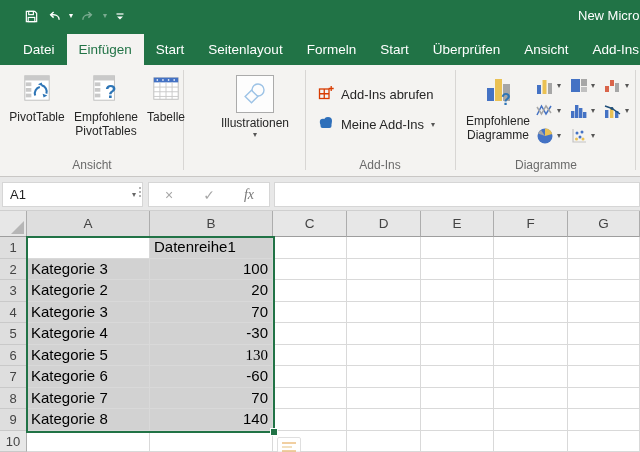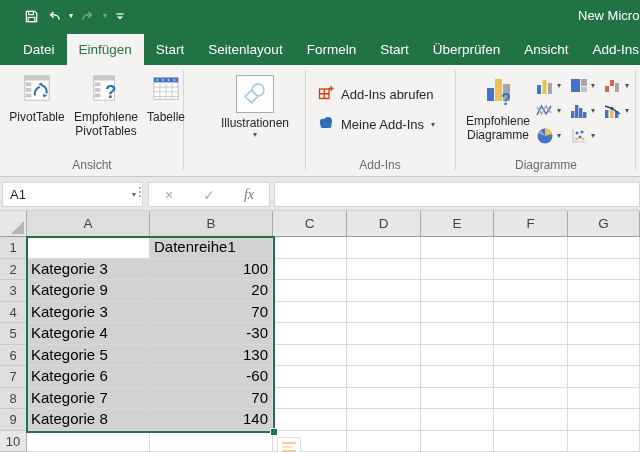--- a/index.html
+++ b/index.html
@@ -314,21 +314,21 @@
           <div class="cell selfill" style="width: 123px;">Kategorie 3</div>
           <div class="cell num selfill" style="width: 123px;">100</div>
           <div class="cell" style="width: 74px;"></div>
           <div class="cell" style="width: 74px;"></div>
           <div class="cell" style="width: 73px;"></div>
           <div class="cell" style="width: 74px;"></div>
           <div class="cell" style="width: 72px;"></div>
         </div>
         <div class="row">
           <div class="rh sel" style="width: 27px;">3</div>
-          <div class="cell selfill" style="width: 123px;">Kategorie 9</div>
+          <div class="cell selfill" style="width: 123px;">Kategorie 2</div>
           <div class="cell num selfill" style="width: 123px;">20</div>
           <div class="cell" style="width: 74px;"></div>
           <div class="cell" style="width: 74px;"></div>
           <div class="cell" style="width: 73px;"></div>
           <div class="cell" style="width: 74px;"></div>
           <div class="cell" style="width: 72px;"></div>
         </div>
         <div class="row">
           <div class="rh sel" style="width: 27px;">4</div>
           <div class="cell selfill" style="width: 123px;">Kategorie 3</div>
@@ -345,21 +345,21 @@
           <div class="cell num selfill" style="width: 123px;">-30</div>
           <div class="cell" style="width: 74px;"></div>
           <div class="cell" style="width: 74px;"></div>
           <div class="cell" style="width: 73px;"></div>
           <div class="cell" style="width: 74px;"></div>
           <div class="cell" style="width: 72px;"></div>
         </div>
         <div class="row">
           <div class="rh sel" style="width: 27px;">6</div>
           <div class="cell selfill" style="width: 123px;">Kategorie 5</div>
-          <div class="cell num selfill" style="width: 123px;">130</div>
+          <div class="cell num selfill" style="width: 123px; font-family: Liberation Serif, serif;">130</div>
           <div class="cell" style="width: 74px;"></div>
           <div class="cell" style="width: 74px;"></div>
           <div class="cell" style="width: 73px;"></div>
           <div class="cell" style="width: 74px;"></div>
           <div class="cell" style="width: 72px;"></div>
         </div>
         <div class="row">
           <div class="rh sel" style="width: 27px;">7</div>
           <div class="cell selfill" style="width: 123px;">Kategorie 6</div>
           <div class="cell num selfill" style="width: 123px;">-60</div>

